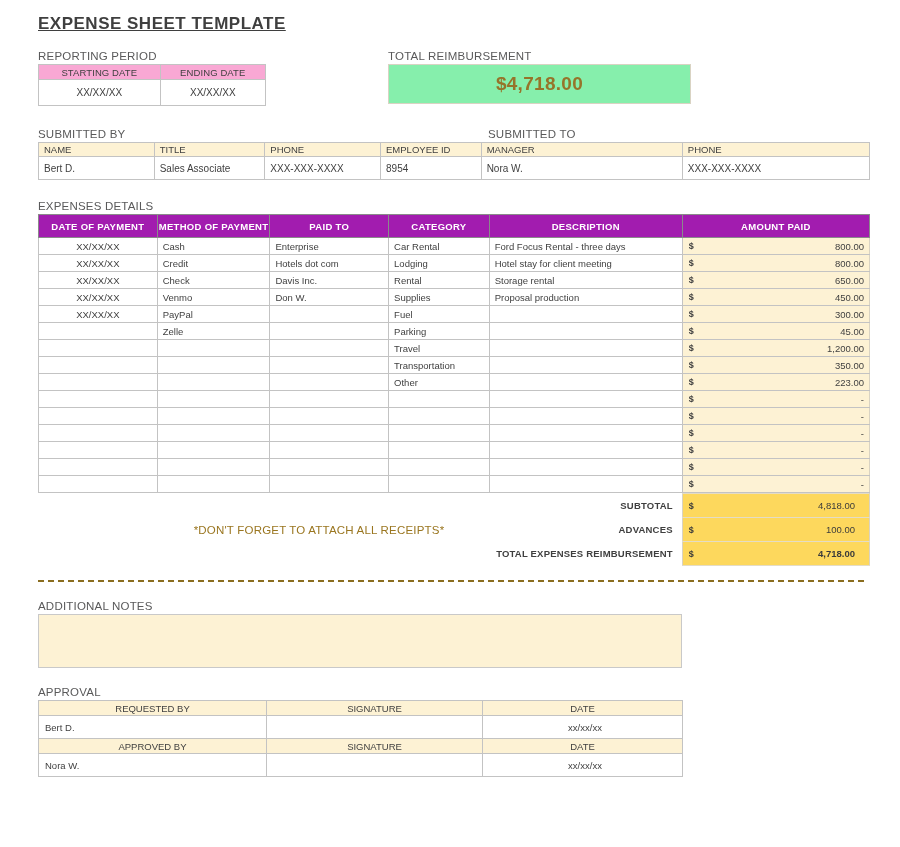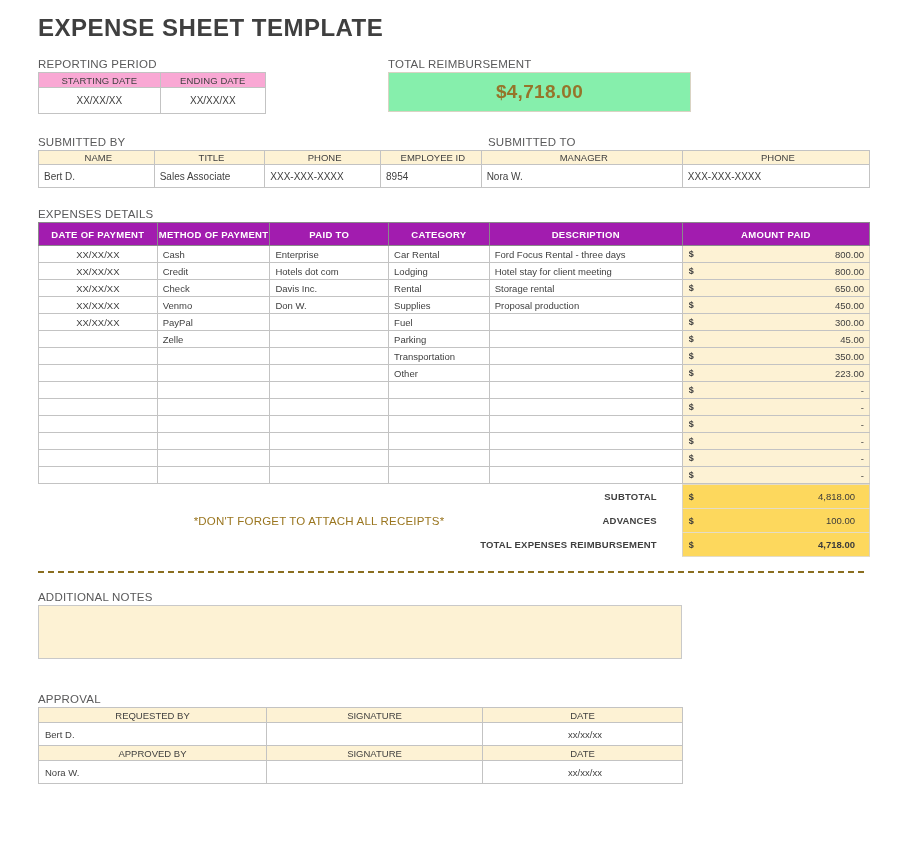--- a/index.html
+++ b/index.html
@@ -10,25 +10,26 @@
   body {
     width: 900px; height: 847px;
     font-family: "Liberation Sans", sans-serif;
     color: #3b3b3b;
     overflow: hidden;
   }
   .sheet { padding: 14px 30px 0 38px; position: relative; }
 
   
   .doc-title {
-    font-size: 24px;
+    font-size: 17px;
     font-weight: bold;
     letter-spacing: .5px;
     color: #3f3f3f;
     margin: 0 0 16px 0;
+    text-decoration: underline;
   }
 
   
   .caption {
     font-size: 11.5px;
     color: #59595a;
     letter-spacing: .2px;
     margin-bottom: 2px;
   }
 
@@ -71,21 +72,21 @@
 
   
   .subm-wrap { margin-top: 22px; position: relative; }
   .subm-captions { display: flex; margin-top: 15px; }
   .subm-captions .c1 { width: 450px; }
   .tbl-subm { width: 100%; table-layout: fixed; }
   .tbl-subm th {
     background: #fdf2d4;
     border: 1px solid #c3c3c3;
     font-size: 9.5px;
-    text-align: center;
+    text-align: left;
     padding-left: 5px;
     height: 14px;
     color: #3f3f3f;
   }
   .tbl-subm td {
     border: 1px solid #c3c3c3;
     background: #fff;
     font-size: 10px;
     text-align: left;
     padding-left: 5px;
@@ -136,21 +137,21 @@
   }
 
   
   .tbl-tot { width: 100%; table-layout: fixed; margin-top: 0; }
   .tbl-tot td { height: 24px; font-size: 10px; border: none; }
   .tbl-tot td.lbl {
     text-align: right;
     font-weight: bold;
     color: #3f3f3f;
     letter-spacing: .2px;
-    padding-right: 25px;
+    padding-right: 9px;
     font-size: 9.5px;
   }
   .tbl-tot td.cur {
     background: #fdd85d;
     border-left: 1px solid #d9d3c3;
     border-top: 1px solid #e4dcc6;
     border-bottom: 1px solid #e4dcc6;
     font-weight: bold;
     font-size: 9px;
     padding-left: 6px;
@@ -182,21 +183,21 @@
 
   
   .notes-wrap { margin-top: 18px; }
   .notes-box {
     width: 644px; height: 54px;
     background: #fdf2d4;
     border: 1px solid #c9c9c9;
   }
 
   
-  .appr-wrap { margin-top: 34px; }
+  .appr-wrap { margin-top: 18px; }
   .tbl-appr { width: 644px; table-layout: fixed; }
   .tbl-appr th {
     background: #fdf2d4;
     border: 1px solid #c3c3c3;
     font-size: 9.5px;
     text-align: center;
     height: 15px;
     color: #3f3f3f;
   }
   .tbl-appr td {
@@ -349,20 +350,29 @@
             <td></td>
             <td>Parking</td>
             <td></td>
             <td class="c-cur">$</td>
             <td class="c-amt">45.00</td>
           </tr>
           <tr>
             <td class="c-date"></td>
             <td></td>
             <td></td>
+            <td>Travel</td>
+            <td></td>
+            <td class="c-cur">$</td>
+            <td class="c-amt">1,200.00</td>
+          </tr>
+          <tr>
+            <td class="c-date"></td>
+            <td></td>
+            <td></td>
             <td>Transportation</td>
             <td></td>
             <td class="c-cur">$</td>
             <td class="c-amt">350.00</td>
           </tr>
           <tr>
             <td class="c-date"></td>
             <td></td>
             <td></td>
             <td>Other</td>

